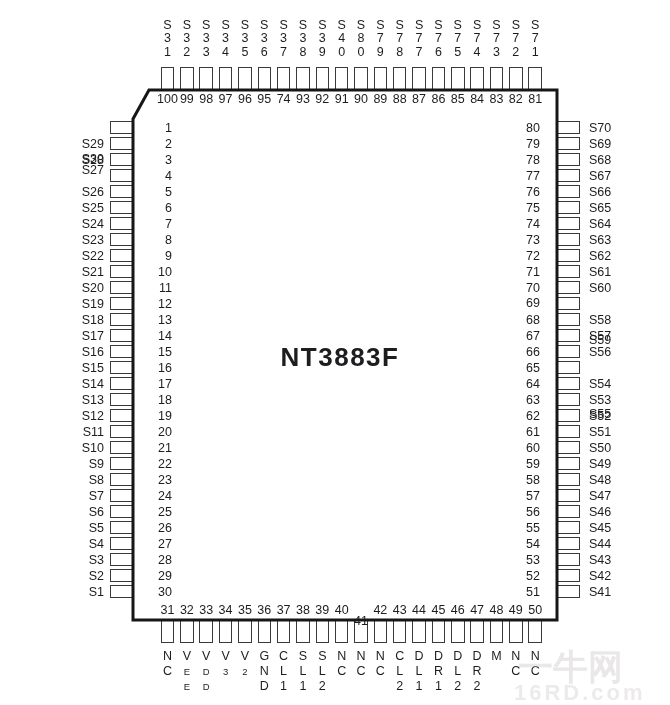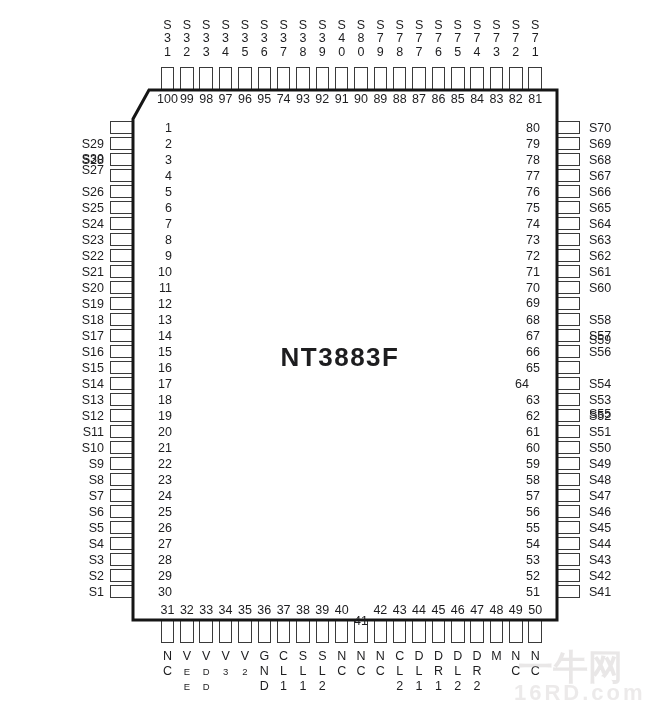--- a/index.html
+++ b/index.html
@@ -178,21 +178,21 @@
       <div class="pad" style="left: 557px; top: 328.75px; width: 23px; height: 13.5px;"></div>
       <div class="pin-num ta-r" style="left: 504px; top: 328.5px; width: 36px;">67</div>
       <div class="side-label ta-l" style="left: 589px; top: 328.5px; width: 70px;">S57</div>
       <div class="pad" style="left: 557px; top: 344.75px; width: 23px; height: 13.5px;"></div>
       <div class="pin-num ta-r" style="left: 504px; top: 344.5px; width: 36px;">66</div>
       <div class="side-label ta-l" style="left: 589px; top: 344.5px; width: 70px;">S56</div>
       <div class="pad" style="left: 557px; top: 360.75px; width: 23px; height: 13.5px;"></div>
       <div class="pin-num ta-r" style="left: 504px; top: 360.5px; width: 36px;">65</div>
       <div class="side-label ta-l" style="left: 589px; top: 360.5px; width: 70px; margin-top: 46px;">S55</div>
       <div class="pad" style="left: 557px; top: 376.75px; width: 23px; height: 13.5px;"></div>
-      <div class="pin-num ta-r" style="left: 504px; top: 376.5px; width: 36px; text-align: center;">64</div>
+      <div class="pin-num ta-r" style="left: 504px; top: 376.5px; width: 36px;">64</div>
       <div class="side-label ta-l" style="left: 589px; top: 376.5px; width: 70px;">S54</div>
       <div class="pad" style="left: 557px; top: 392.75px; width: 23px; height: 13.5px;"></div>
       <div class="pin-num ta-r" style="left: 504px; top: 392.5px; width: 36px;">63</div>
       <div class="side-label ta-l" style="left: 589px; top: 392.5px; width: 70px;">S53</div>
       <div class="pad" style="left: 557px; top: 408.75px; width: 23px; height: 13.5px;"></div>
       <div class="pin-num ta-r" style="left: 504px; top: 408.5px; width: 36px;">62</div>
       <div class="side-label ta-l" style="left: 589px; top: 408.5px; width: 70px;">S52</div>
       <div class="pad" style="left: 557px; top: 424.75px; width: 23px; height: 13.5px;"></div>
       <div class="pin-num ta-r" style="left: 504px; top: 424.5px; width: 36px;">61</div>
       <div class="side-label ta-l" style="left: 589px; top: 424.5px; width: 70px;">S51</div>

